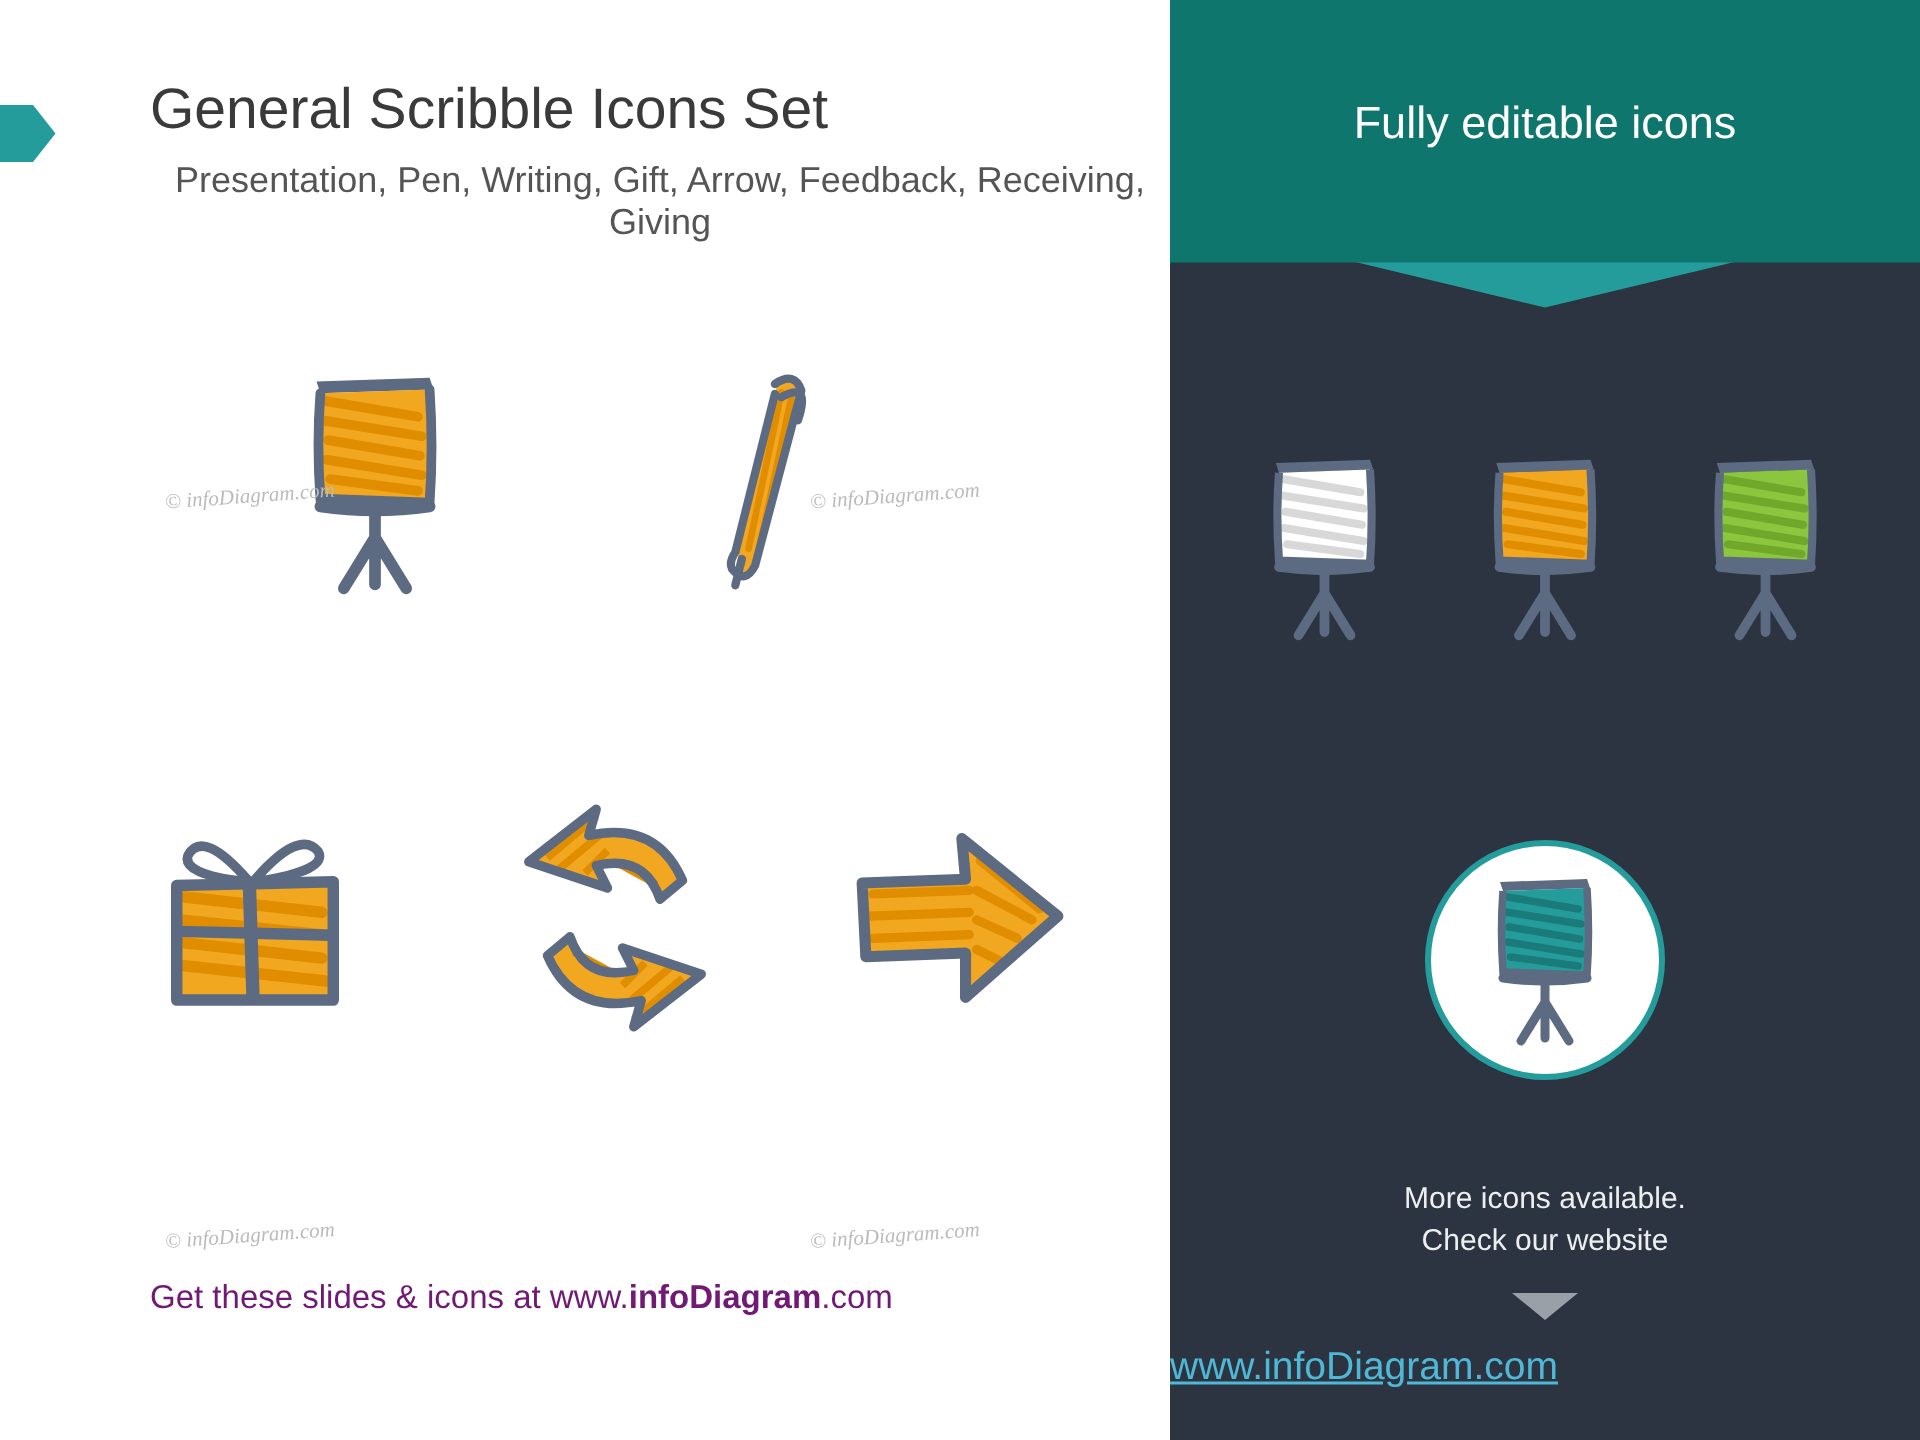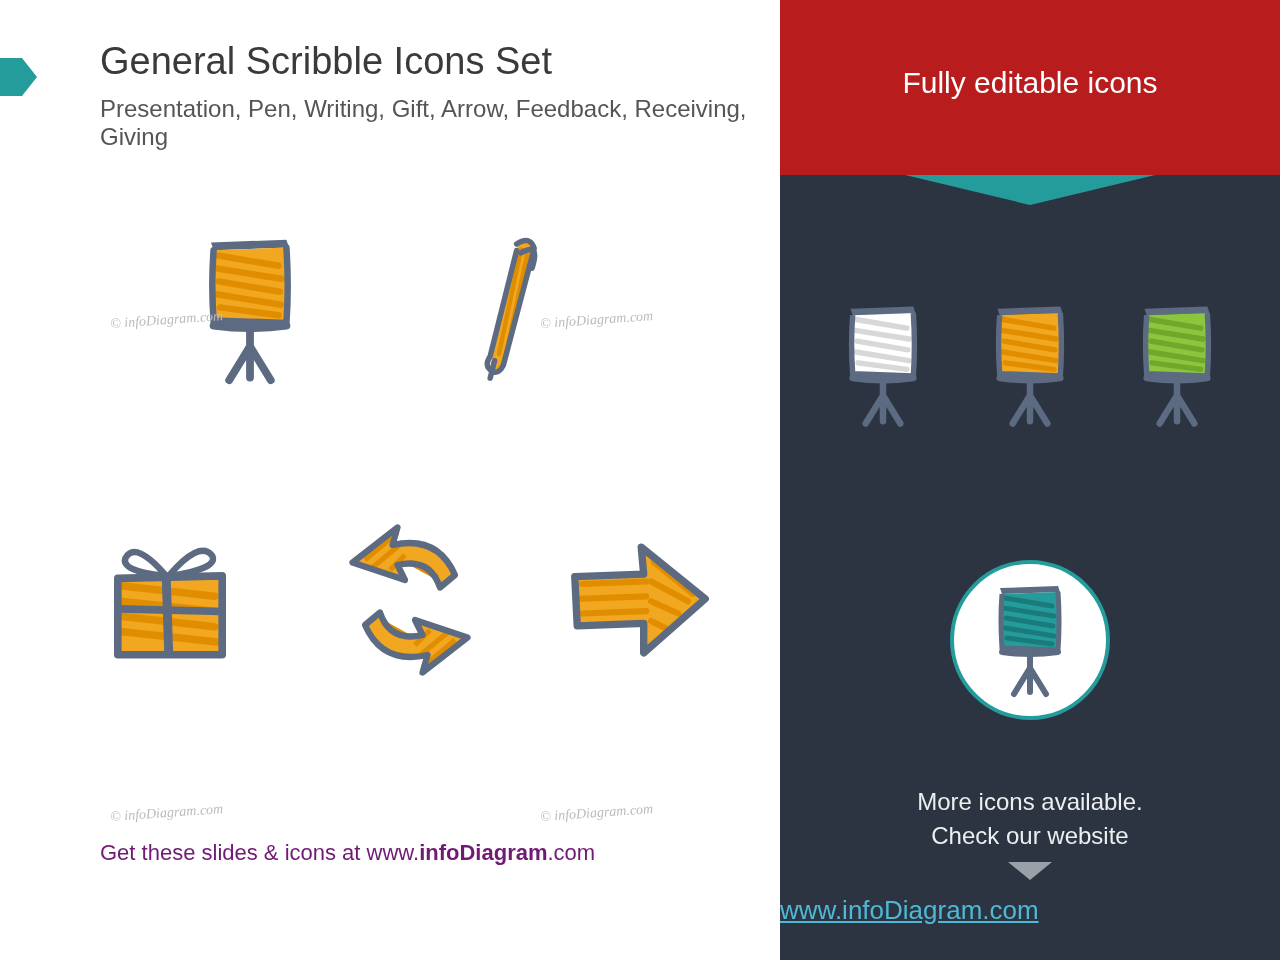--- a/index.html
+++ b/index.html
@@ -6,38 +6,39 @@
   body {
     width: 1280px;
     height: 960px;
     font-family: 'Segoe UI', Arial, sans-serif;
     background: #fff;
     position: relative;
     overflow: hidden;
   }
   .left-panel {
     position: absolute;
-    left: 0; top: 0;
+    left: 0; top: 12px;
     width: 780px;
     height: 884px;
     background: #fff;
+    text-align: center;
   }
   .right-panel {
     position: absolute;
     left: 780px; top: 0;
     width: 500px;
     height: 960px;
     background: #2c3441;
   }
   .teal-header {
     position: absolute;
     top: 0; left: 0;
     width: 500px;
     height: 175px;
-    background: #b91c1c;
+    background: #0f766e;
     display: flex;
     align-items: center;
     justify-content: center;
     z-index: 2;
   }
   .teal-header .label {
     color: #fff;
     font-size: 30px;
     font-weight: 300;
     margin-top: -10px;
@@ -115,21 +116,21 @@
     font-size: 22px;
     font-weight: 300;
   }
   .footer-text b { font-weight: 600; }
   .right-more {
     position: absolute;
     top: 785px;
     width: 100%;
     text-align: center;
     color: #eceef0;
-    font-size: 24px;
+    font-size: 20px;
     font-weight: 300;
     line-height: 1.4;
   }
   .right-chevron-small {
     position: absolute;
     top: 862px;
     left: 228px;
     width: 0; height: 0;
     border-left: 22px solid transparent;
     border-right: 22px solid transparent;

